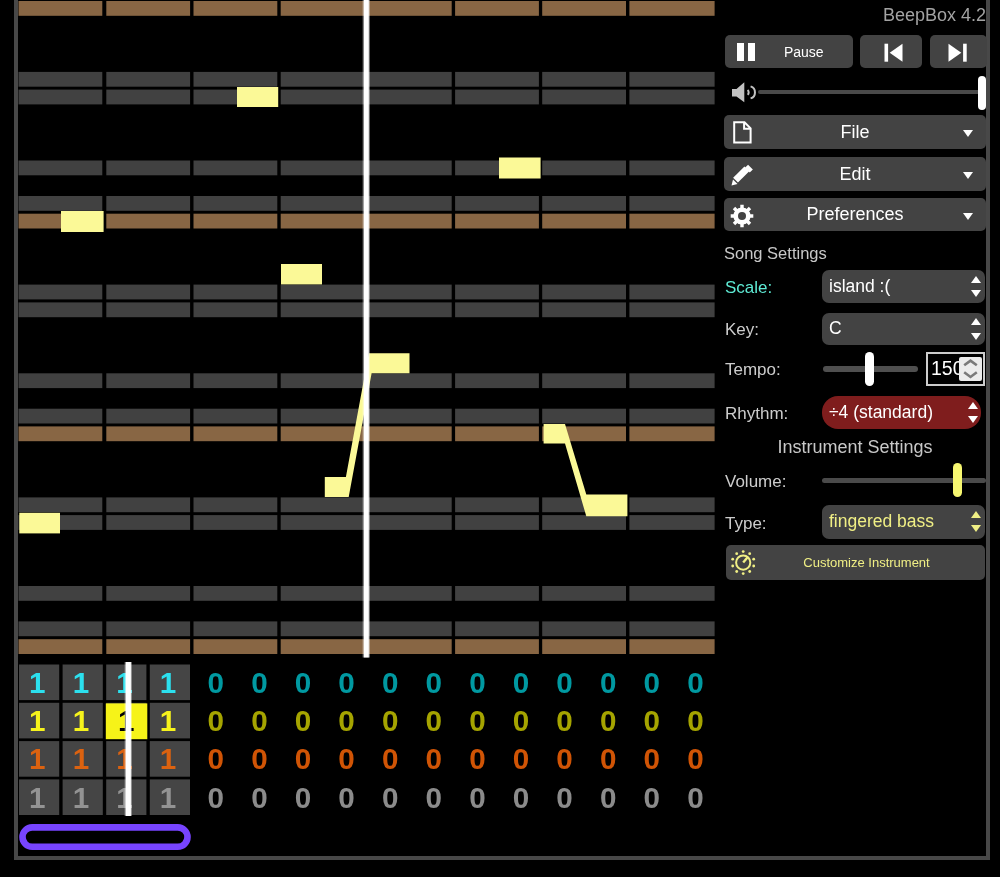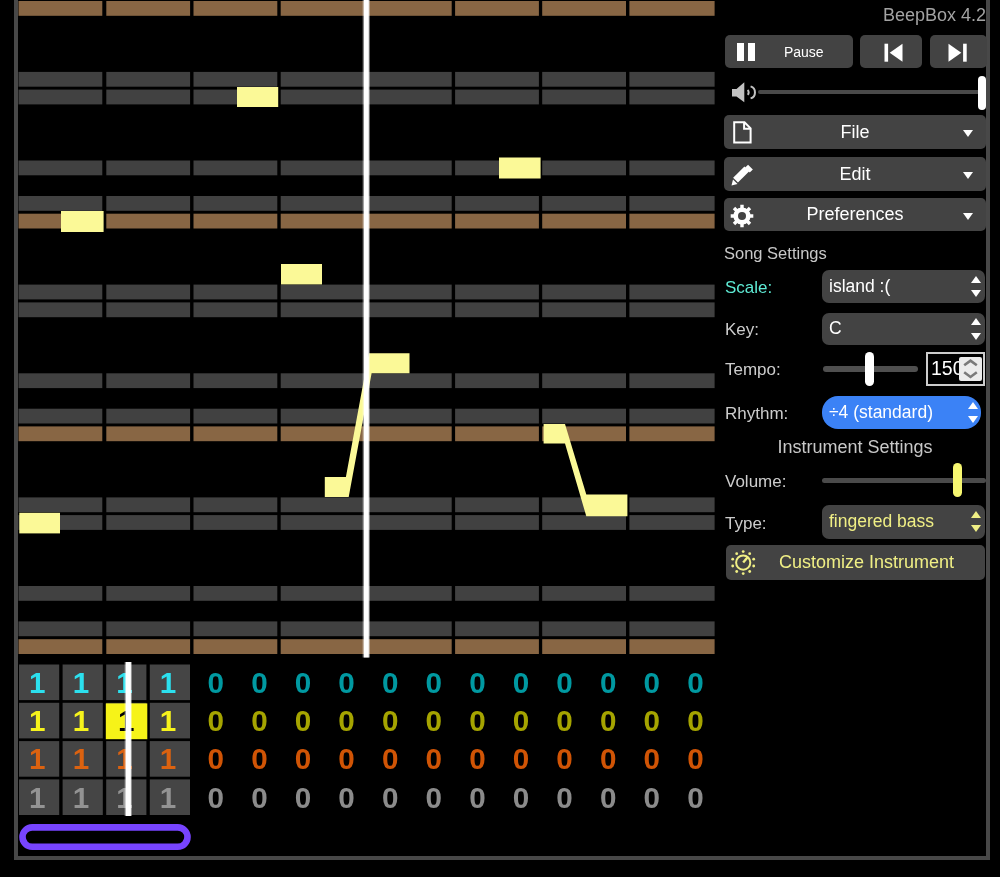--- a/index.html
+++ b/index.html
@@ -305,21 +305,21 @@
 <div style="position:absolute;left:98.5px;top:366px;width:95px;height:6.4px;background:#4f4f4f;border-radius:3.2px"></div>
 <div style="position:absolute;left:140.5px;top:351.5px;width:9.4px;height:34.6px;background:#fff;border-radius:4.7px"></div>
 <div style="position:absolute;left:201.5px;top:351.8px;width:59px;height:34.2px;background:#000;border:2px solid #cdcdcd;box-sizing:border-box">
         <div style="position:absolute;left:3.5px;top:0;height:100%;display:flex;align-items:center;font-size:19.5px;color:#fff">150</div>
         <div style="position:absolute;right:1px;top:3.3px;width:23px;height:23.6px;background:#ececec;border-radius:2px"><svg width="23" height="23.6" viewBox="0 0 23 23.6">
             <polyline points="5.2,8.3 11.5,3.6 17.8,8.3" fill="none" stroke="#7a7a7a" stroke-width="2.6"></polyline>
             <polyline points="5.2,15.3 11.5,20 17.8,15.3" fill="none" stroke="#7a7a7a" stroke-width="2.6"></polyline>
           </svg></div>
       </div>
 <div style="position:absolute;left:1px;top:403.5px;font-size:17px;color:#cccccc">Rhythm:</div>
-<div style="position:absolute;left:98px;top:396.2px;width:159px;height:32.8px;background:#3b82f6;border-radius:16px;color:#fff">
+<div style="position:absolute;left:98px;top:396.2px;width:159px;height:32.8px;background:#7f1d1d;border-radius:16px;color:#fff">
         <div style="position:absolute;left:7px;top:0;height:100%;display:flex;align-items:center;font-size:17.5px">÷4 (standard)</div>
         <div style="position:absolute;right:2px;top:50%;margin-top:-10.7px;width:11.4px;height:21.4px">
           <div style="position:absolute;left:0;top:0;width:0;height:0;border-left:5.7px solid transparent;border-right:5.7px solid transparent;border-bottom:7.2px solid #fff"></div>
           <div style="position:absolute;left:0;bottom:0;width:0;height:0;border-left:5.7px solid transparent;border-right:5.7px solid transparent;border-top:7.2px solid #fff"></div>
         </div>
       </div>
 <div style="position:absolute;left:0;top:436.5px;width:100%;text-align:center;font-size:18px;color:#c8c8c8">Instrument Settings</div>
 <div style="position:absolute;left:1px;top:472px;font-size:17px;color:#cccccc">Volume:</div>
 <div style="position:absolute;left:97.7px;top:478.2px;width:164px;height:5px;background:#4a4a4a;border-radius:2.5px"></div>
 <div style="position:absolute;left:229.2px;top:462.8px;width:9px;height:34.5px;background:#f7f770;border-radius:4.5px"></div>
@@ -339,16 +339,16 @@
           <circle cx="19.7" cy="3.7" r="1.4" fill="#f0ef85"></circle>
           <circle cx="23.7" cy="9.2" r="1.4" fill="#f0ef85"></circle>
           <circle cx="23.7" cy="16.0" r="1.4" fill="#f0ef85"></circle>
           <circle cx="19.7" cy="21.5" r="1.4" fill="#f0ef85"></circle>
           <circle cx="13.2" cy="23.6" r="1.4" fill="#f0ef85"></circle>
           <circle cx="6.7" cy="21.5" r="1.4" fill="#f0ef85"></circle>
           <circle cx="2.7" cy="16.0" r="1.4" fill="#f0ef85"></circle>
           <circle cx="2.7" cy="9.2" r="1.4" fill="#f0ef85"></circle>
           <circle cx="6.7" cy="3.7" r="1.4" fill="#f0ef85"></circle>
         </svg>
-        <div style="position:absolute;left:16px;top:0;right:0;height:100%;padding-left:7px;display:flex;align-items:center;justify-content:center;font-size:18px;color:#f0ef85">Customize Instrument</div>
+        <div style="position:absolute;left:16px;top:0;right:0;height:100%;padding-left:7px;display:flex;align-items:center;justify-content:center;font-size:13px;color:#f0ef85">Customize Instrument</div>
       </div>
 </div>
 </div>
 
 </body></html>

